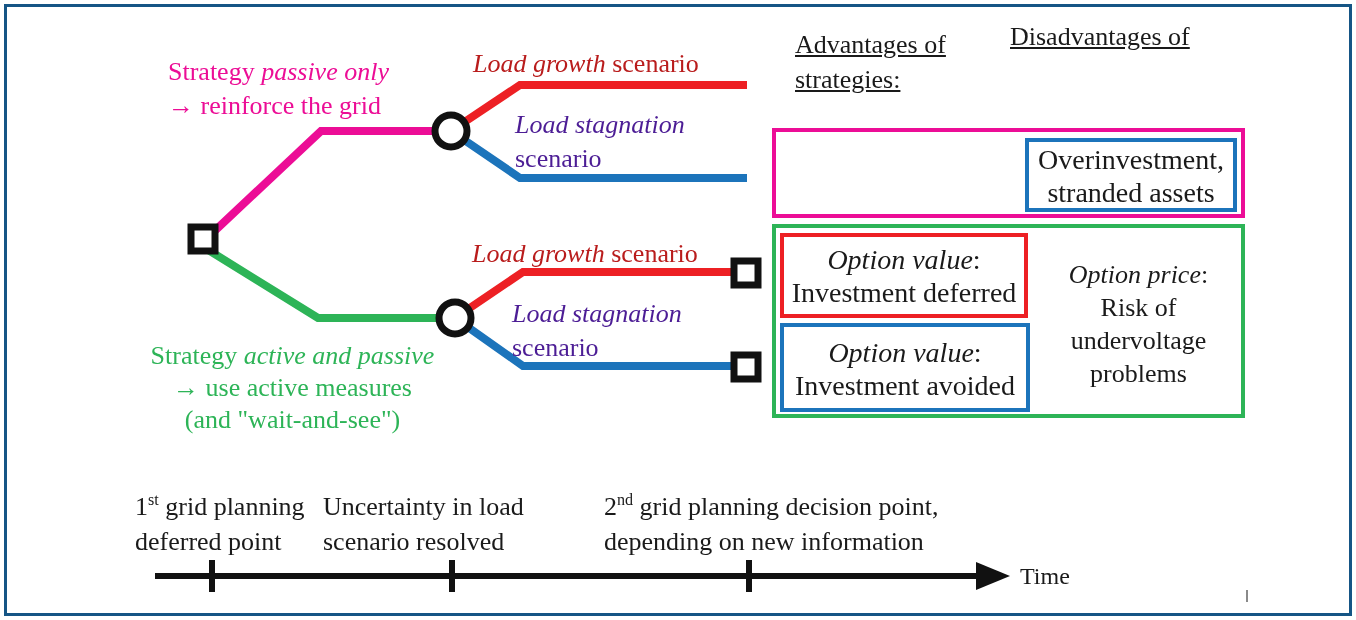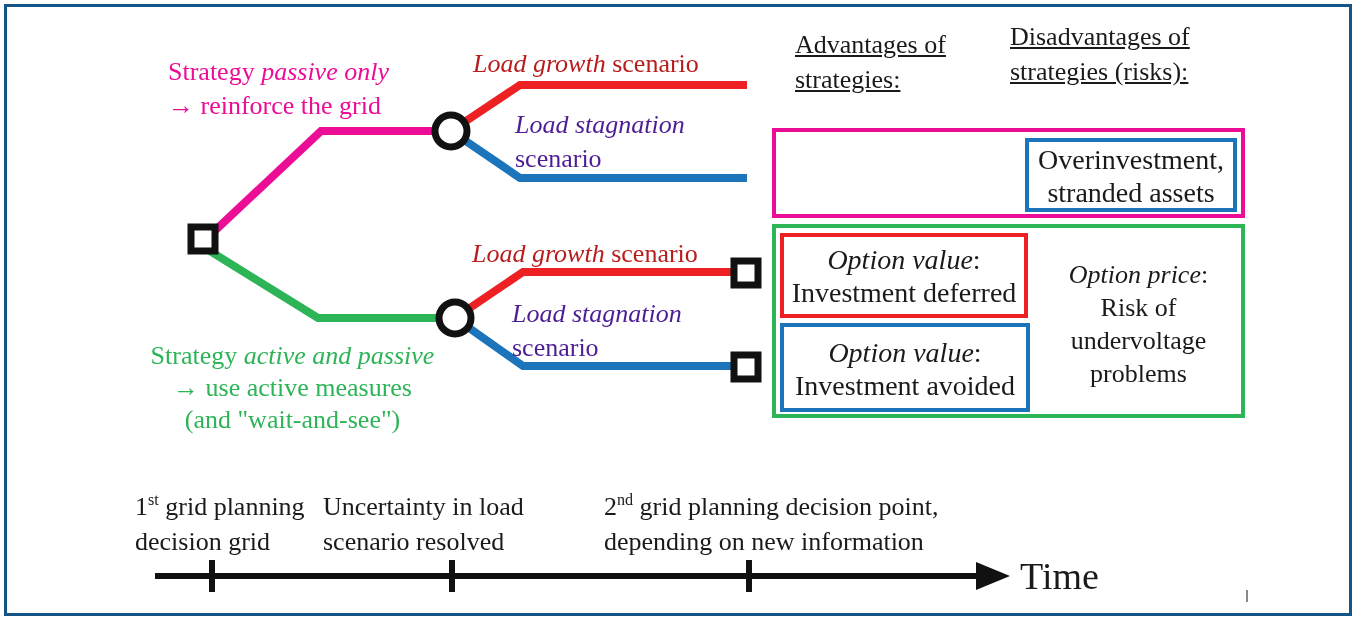--- a/index.html
+++ b/index.html
@@ -101,21 +101,20 @@
     <div>scenario</div>
   </div>
 
   <div class="txt underlined" style="left:795px; top:27px; line-height:35px;">
     <div>Advantages of</div>
     <div>strategies:</div>
   </div>
 
   <div class="txt underlined" style="left:1010px; top:19px; line-height:35px;">
     <div>Disadvantages of</div>
-    <div>strategies (risks):</div>
   </div>
 
   <div class="obox b-magenta" style="left:772px; top:128px; width:473px; height:90px;"></div>
 
   <div class="obox b-blue" style="left:1025px; top:138px; width:212px; height:74px;">
     <div class="boxtxt" style="top:1px;">Overinvestment,</div>
     <div class="boxtxt" style="top:34px;">stranded assets</div>
   </div>
 
   <div class="obox b-green" style="left:772px; top:224px; width:473px; height:194px;"></div>
@@ -132,29 +131,29 @@
 
   <div class="txt center" style="left:1036px; top:258px; width:205px; line-height:33px;">
     <div><i>Option price</i><span>:</span></div>
     <div>Risk of</div>
     <div>undervoltage</div>
     <div>problems</div>
   </div>
 
   <div class="txt" style="left:135px; top:489px; line-height:35px;">
     <div><span>1</span><sup>st</sup><span> grid planning</span></div>
-    <div>decision grid</div>
+    <div>deferred point</div>
   </div>
 
   <div class="txt" style="left:323px; top:489px; line-height:35px;">
     <div>Uncertainty in load</div>
     <div>scenario resolved</div>
   </div>
 
   <div class="txt" style="left:597px; top:489px; line-height:35px;margin-left:7px;">
     <div><span>2</span><sup>nd</sup><span> grid planning decision point,</span></div>
     <div>depending on new information</div>
   </div>
 
-  <div class="txt" style="left:1020px; top:559px; font-size:38px;">Time</div>
+  <div class="txt" style="left:1020px; top:559px; font-size:24px;">Time</div>
 
   <div id="stray-mark"></div>
 </div>
 
 </body></html>

